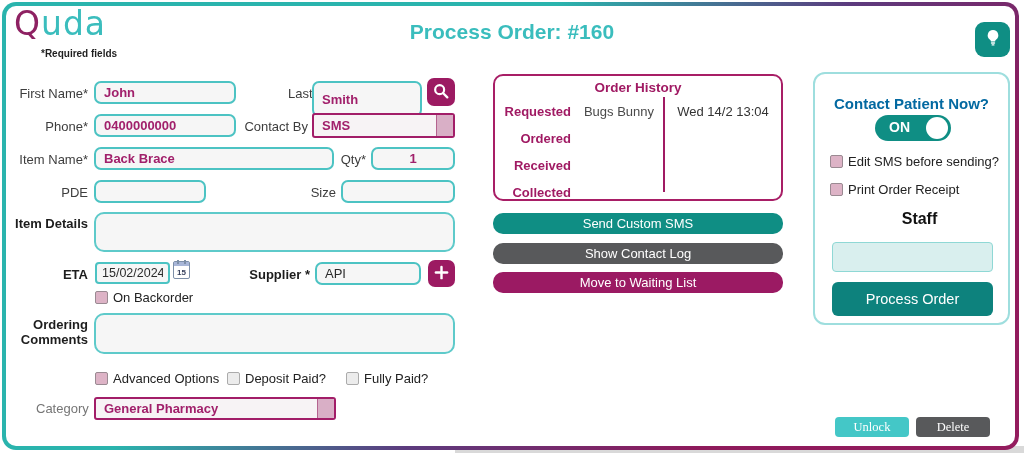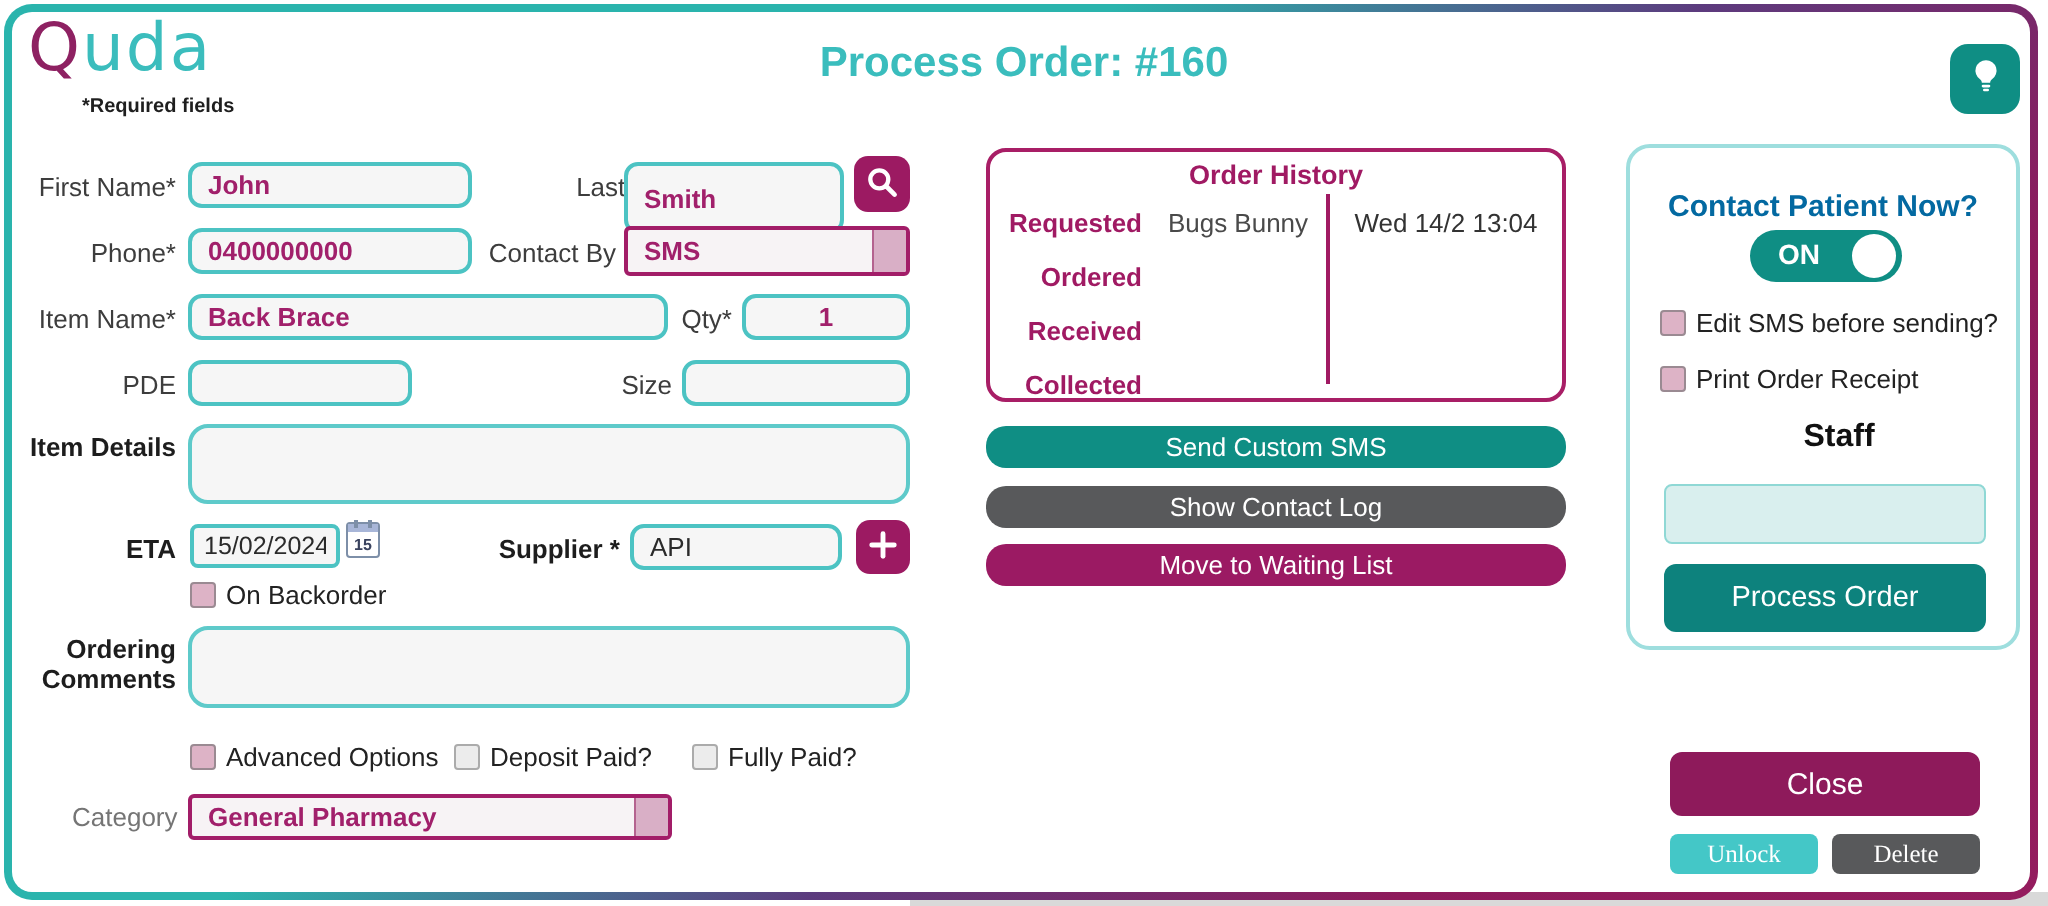--- a/index.html
+++ b/index.html
@@ -213,20 +213,19 @@
           </div>
           <div class="cp-cb cb cb-pink" style="top:81px;"></div>
           <div class="cp-cb-lbl" style="top:80px;">Edit SMS before sending?</div>
           <div class="cp-cb cb cb-pink" style="top:109px;"></div>
           <div class="cp-cb-lbl" style="top:108px;">Print Order Receipt</div>
           <div class="staff-heading">Staff</div>
           <input class="staff-input" value="" style="">
           <button class="process-btn">Process Order</button>
         </div>
 
-        <button class="abs close-btn">Close</button>
         <button class="abs small-btn unlock-btn">Unlock</button>
         <button class="abs small-btn delete-btn">Delete</button>
 
       </div>
     </div>
   </div>
 </div>
 
 </body></html>

